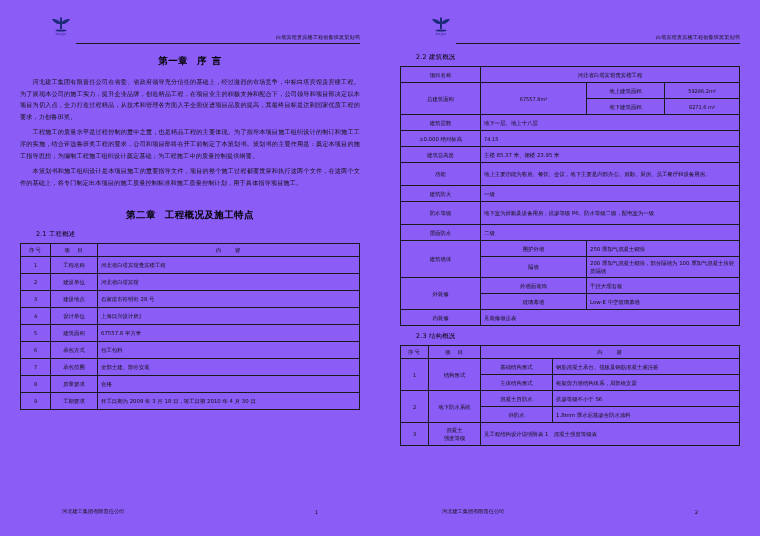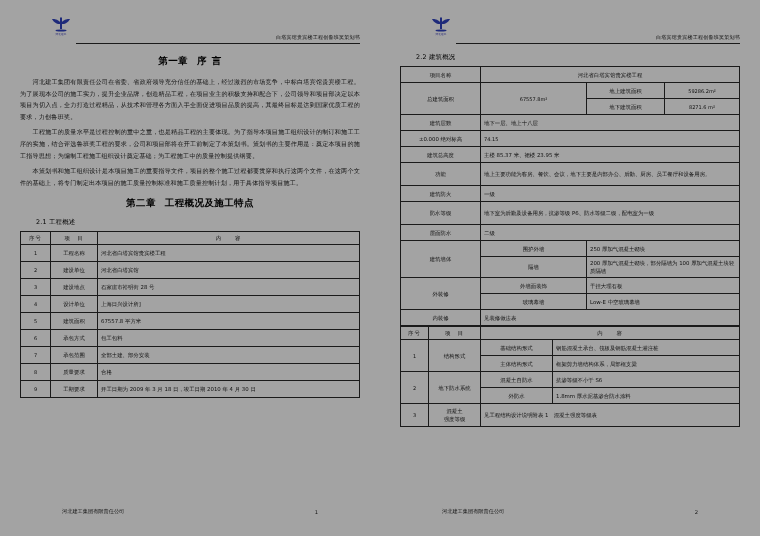--- a/index.html
+++ b/index.html
@@ -10,21 +10,21 @@
     overflow: hidden;
   }
   .spread {
     width: 760px; height: 536px;
     display: flex;
     box-sizing: border-box;
   }
   .page {
     position: relative;
     width: 380px; height: 536px;
-    background: #a3a3a3;
+    background: #8b5cf6;
     box-sizing: border-box;
     padding: 14px 20px 0 20px;
   }
   .page-inner {
     position: relative;
     width: 100%; height: 100%;
   }
 
   
   .pg-header {
@@ -171,21 +171,21 @@
       </div>
 
       <div class="chapter-title">
         <span>第一章</span><span class="sp"></span><span>序</span><span class="sp" style="width:5px"></span><span>言</span>
       </div>
 
       <p class="para">河北建工集团有限责任公司在省委、省政府领导充分信任的基础上，经过激烈的市场竞争，中标白塔宾馆贵宾楼工程。为了展现本公司的施工实力，提升企业品牌，创造精品工程，在项目业主的积极支持和配合下，公司领导和项目部决定以本项目为切入点，全力打造过程精品，从技术和管理各方面入手全面促进项目品质的提高，其最终目标是达到国家优质工程的要求，力创鲁班奖。</p>
       <p class="para">工程施工的质量水平是过程控制的重中之重，也是精品工程的主要体现。为了指导本项目施工组织设计的制订和施工工序的实施，结合评选鲁班奖工程的要求，公司和项目部将在开工前制定了本策划书。策划书的主要作用是：奠定本项目的施工指导思想；为编制工程施工组织设计奠定基础；为工程施工中的质量控制提供纲要。</p>
       <p class="para">本策划书和施工组织设计是本项目施工的重要指导文件，项目的整个施工过程都要贯穿和执行这两个文件，在这两个文件的基础上，将专门制定出本项目的施工质量控制标准和施工质量控制计划，用于具体指导项目施工。</p>
 
-      <div class="chapter-title" style="margin-top:9px">
+      <div class="chapter-title" style="margin-top:21px">
         <span>第二章</span><span class="sp"></span><span>工程概况及施工特点</span>
       </div>
 
       <div class="sec-title">2.1 工程概述</div>
 
       <table class="doc t1">
         <colgroup>
             <col style="width:30px">
             <col style="width:47px">
             <col>
@@ -346,20 +346,21 @@
             <td class="c">玻璃幕墙</td>
             <td class="l" colspan="2">Low-E 中空玻璃幕墙</td>
           </tr>
           <tr>
             <td class="c">内装修</td>
             <td class="l" colspan="3">见装修做法表</td>
           </tr>
         </tbody>
       </table>
 
+      <div class="sec-title" style="margin-top:6px">2.3 结构概况</div>
 
       <table class="doc t3">
         <colgroup>
             <col style="width:28px">
             <col style="width:52px">
             <col style="width:72px">
             <col>
           </colgroup>
         <thead>
           <tr>

